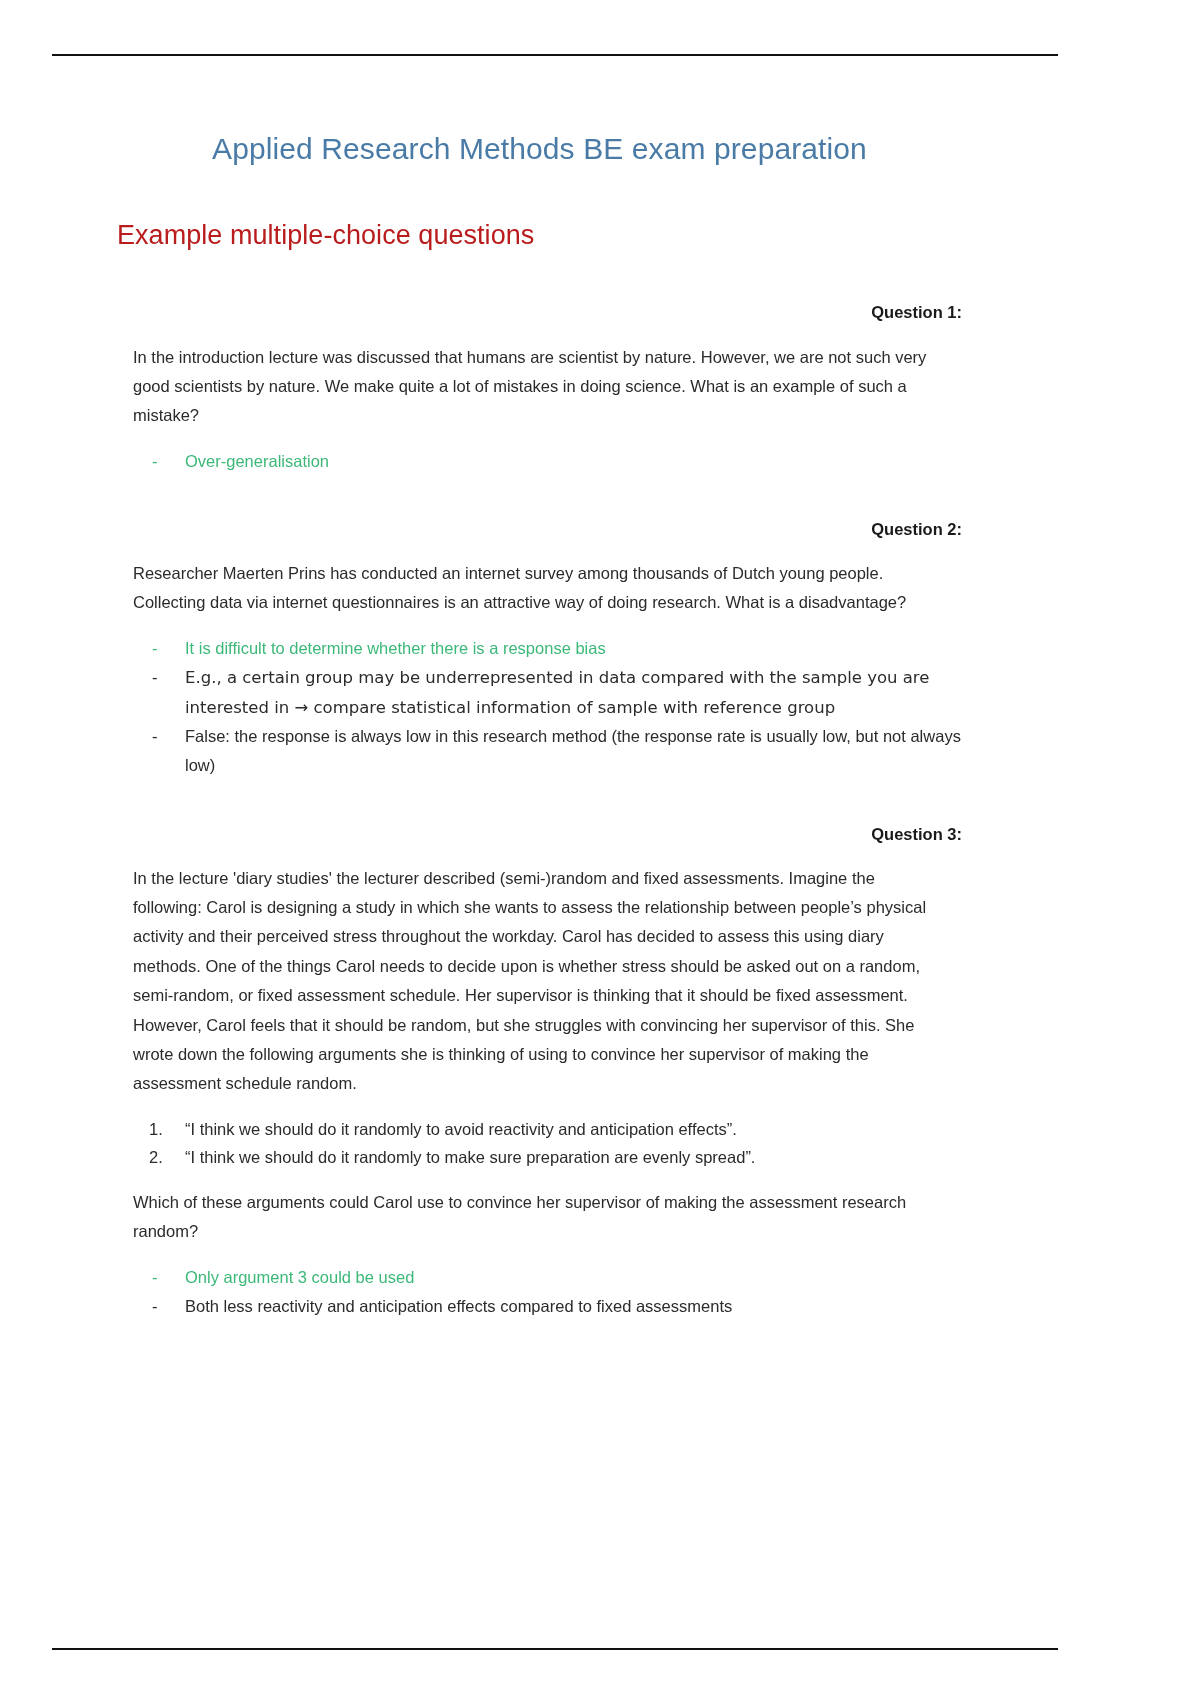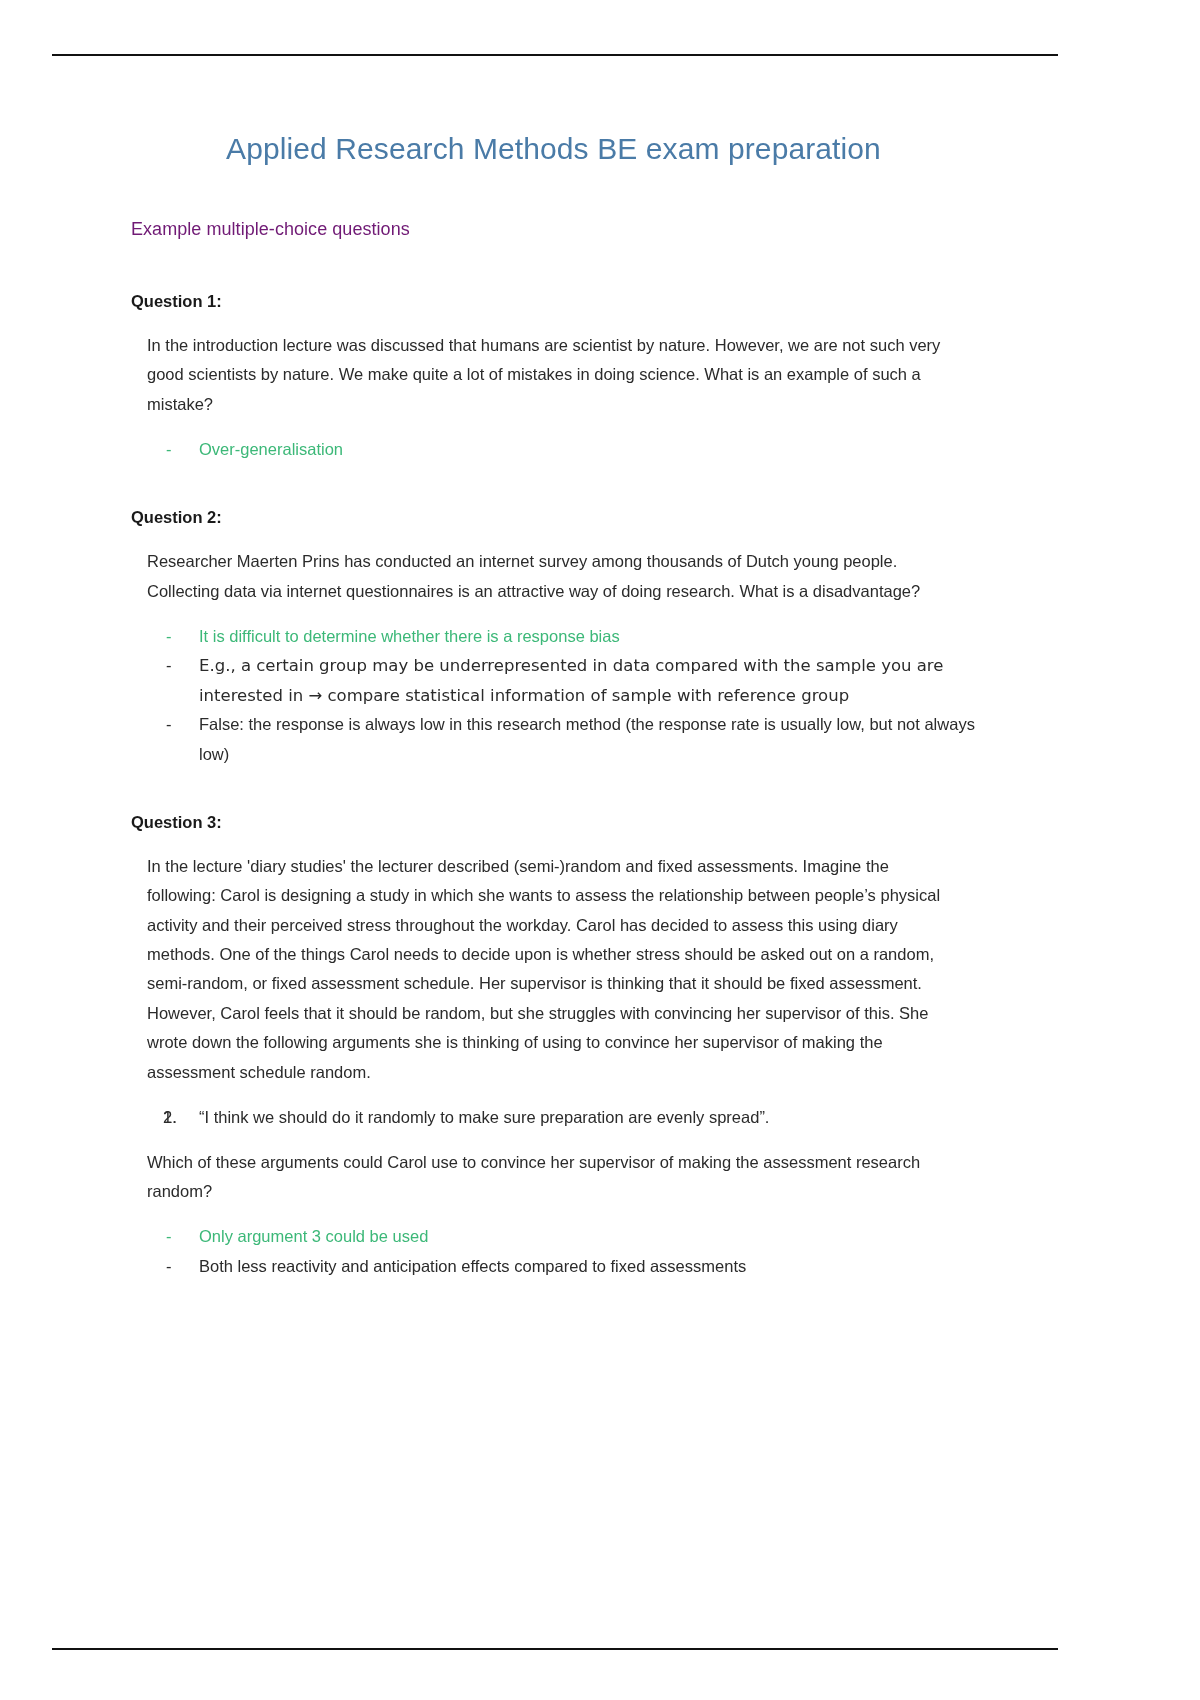--- a/index.html
+++ b/index.html
@@ -31,58 +31,59 @@
     left: 52px;
     width: 1006px;
     height: 0;
     border-top: 2.5px solid #111111;
   }
   .page-rule.top { top: 54px; }
   .page-rule.bottom { top: 1648px; }
 
   .content {
     position: absolute;
-    left: 131px;
+    left: 117px;
     top: 130px;
     width: 845px;
   }
 
   h1.doc-title {
     margin: 0;
     padding: 0;
     font-size: 30px;
     font-weight: 400;
     line-height: 1.28;
     color: #4a7ba7;
     text-align: center;
     letter-spacing: 0.1px;
   }
 
   h2.doc-subtitle {
     margin: 50px 0 0 0;
     padding: 0;
-    font-size: 18px;
+    font-size: 27px;
     font-weight: 400;
     line-height: 1.3;
-    color: #701a75;
+    color: #b91c1c;
     text-align: left;
     letter-spacing: 0.05px;
   }
 
   .qblock {
     margin-top: 42px;
   }
   .qblock.first { margin-top: 48px; }
 
   .q-heading {
     font-size: 16.5px;
     font-weight: bold;
     color: #1a1a1a;
     line-height: 1.4;
     margin: 0 0 18px 0;
+    text-align: right;
   }
 
   p.body-text {
     margin: 16px;
     font-size: 16.5px;
     line-height: 1.78;
     color: #2b2b2b;
     text-align: left;
   }
 
@@ -181,20 +182,21 @@
         </li>
       </ul>
     </section>
 
     <section class="qblock">
       <div class="q-heading">Question 3:</div>
       <p class="body-text">In the lecture 'diary studies' the lecturer described (semi-)random and fixed assessments. Imagine the following: Carol is designing a study in which she wants to assess the relationship between people’s physical activity and their perceived stress throughout the workday. Carol has decided to assess this using diary methods. One of the things Carol needs to decide upon is whether stress should be asked out on a random, semi-random, or fixed assessment schedule. Her supervisor is thinking that it should be fixed assessment. However, Carol feels that it should be random, but she struggles with convincing her supervisor of this. She wrote down the following arguments she is thinking of using to convince her supervisor of making the assessment schedule random.</p>
       <ol class="num-list">
         <li>
           <span class="num-marker">1.</span>
+          <span>“I think we should do it randomly to avoid reactivity and anticipation effects”.</span>
         </li>
         <li>
           <span class="num-marker">2.</span>
           <span>“I think we should do it randomly to make sure preparation are evenly spread”.</span>
         </li>
       </ol>
       <p class="body-text gap-after-list">Which of these arguments could Carol use to convince her supervisor of making the assessment research random?</p>
       <ul class="dash-list gap-small">
         <li class="correct">
           <span class="dash-marker">-</span>

